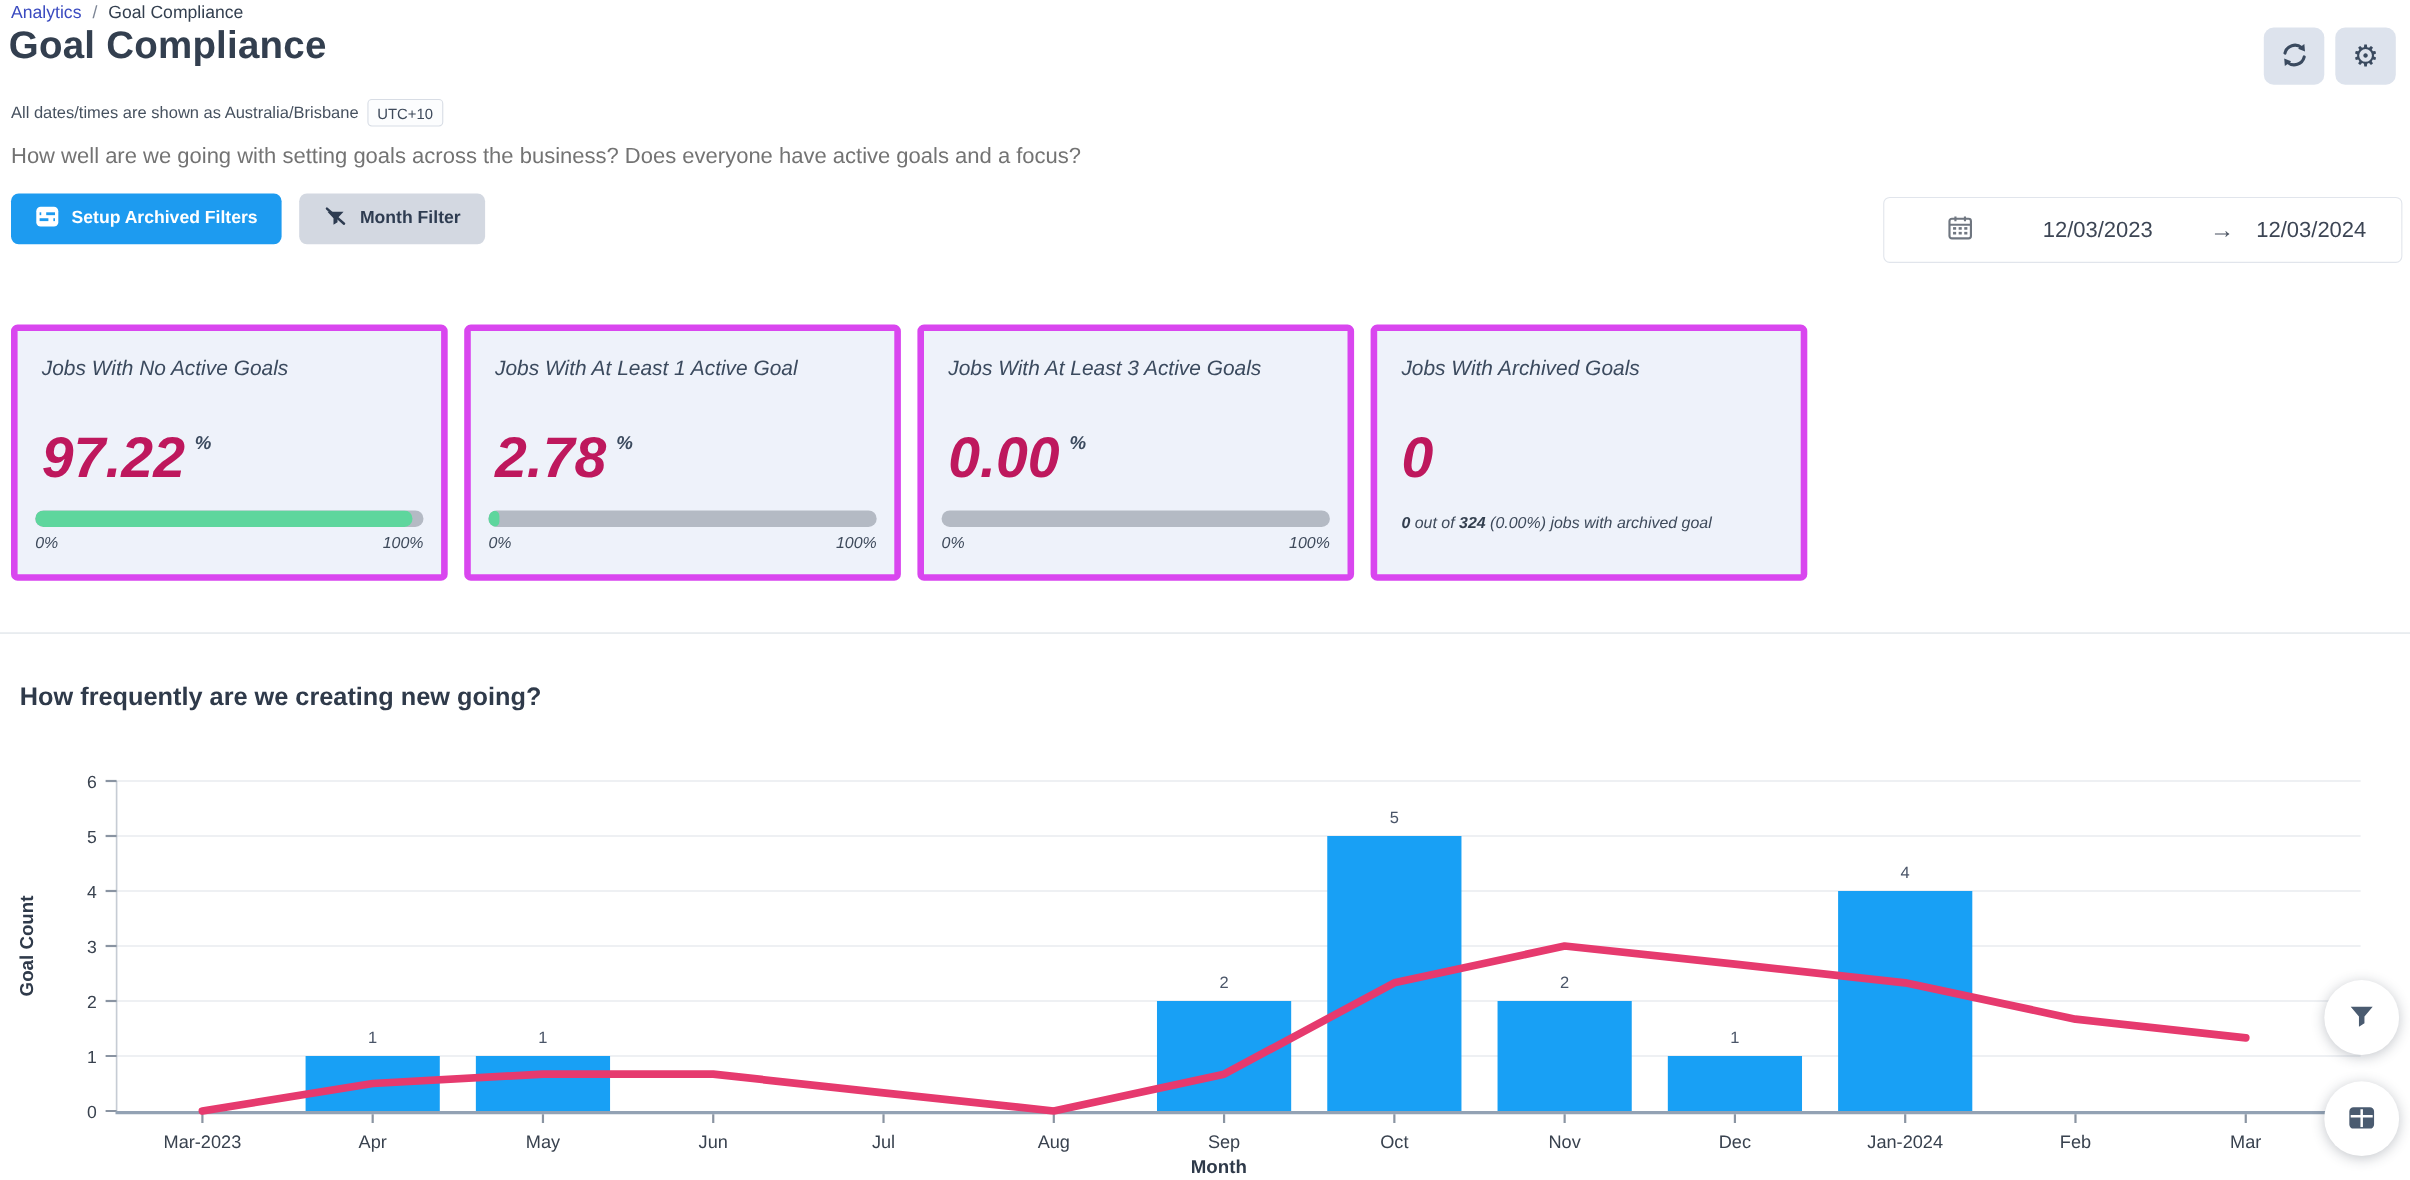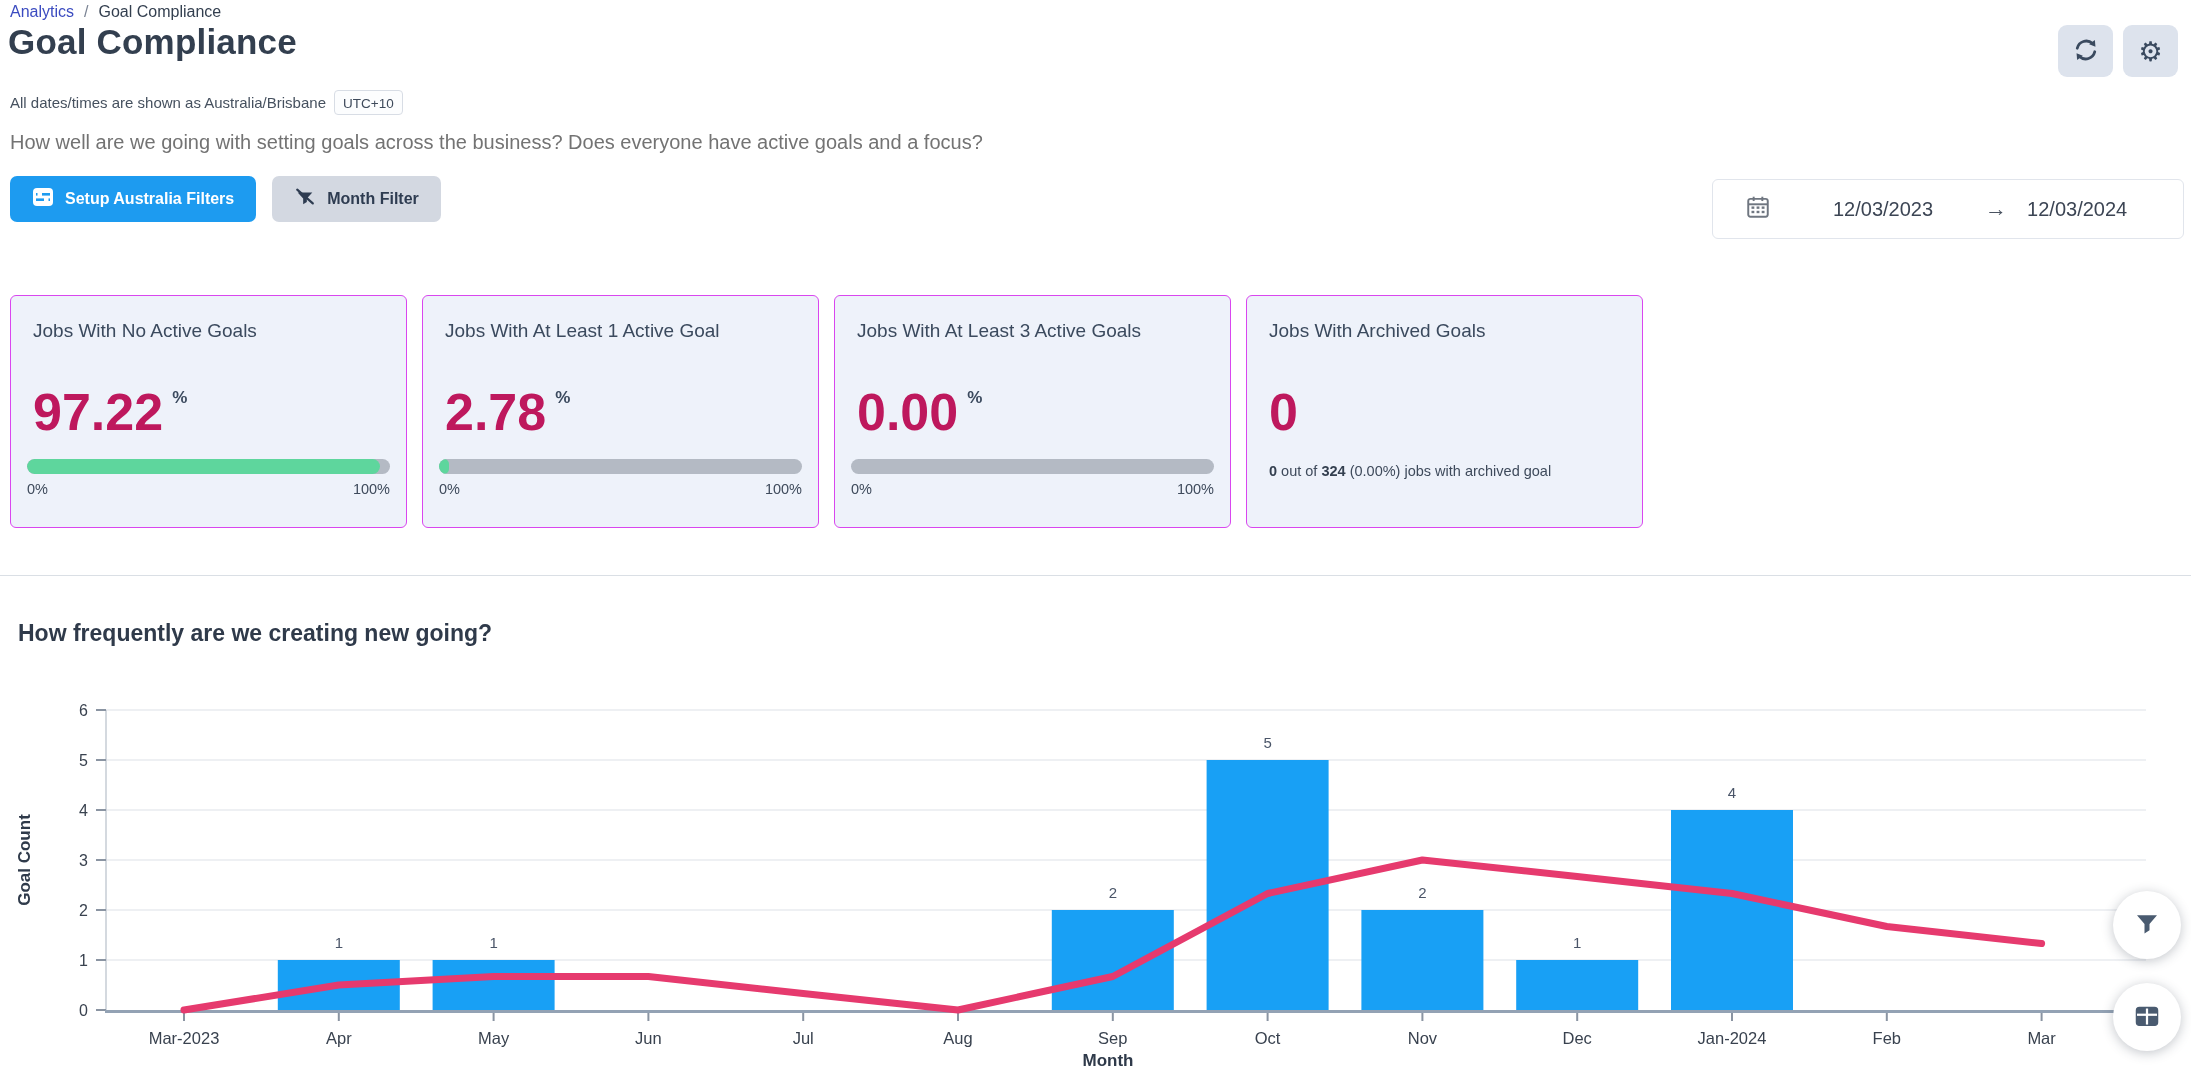--- a/index.html
+++ b/index.html
@@ -28,31 +28,31 @@
   
   .toolbar { left:10px; top:176px; display:flex; gap:16px; }
   .btn { height:46px; border:none; border-radius:7px; font-size:16px; font-weight:700;
     display:flex; align-items:center; gap:11px; padding:0 22px; cursor:pointer;
     font-family:"Liberation Sans", sans-serif; }
   .btn-primary { background:#1d9bf0; color:#ffffff; }
   .btn-secondary { background:#d3d8e1; color:#2e3c51; }
 
   
   .date-range { left:1712px; top:179px; width:472px; height:60px; background:#fff;
-    border:1px solid #e1e5ec; border-radius:6px; display:flex; align-items:center; cursor:pointer; }
+    border:1px solid #e1e5ec; border-radius:6px; display:flex; align-items:center; cursor:pointer;padding-left:24px; }
   .date-range .cal { margin-left:32px; }
   .date-text { font-size:20px; color:#3c4554; }
   .date-start { margin-left:62px; }
   .date-arrow { margin-left:52px; font-size:22px; color:#4a5361; }
   .date-end { margin-left:20px; }
 
   
   .cards { left:10px; top:295px; display:flex; gap:15px; }
-  .card { width:397px; height:233px; background:#eef2fa; border:1px solid #d946ef; border-radius:6px;
-    padding:24px 22px 0 22px; position:relative; }
+  .card { width:397px; height:233px; background:#eef2fa; border:6px solid #d946ef; border-radius:6px;
+    padding:24px 22px 0 22px; position:relative;font-style:italic; }
   .card-title { font-size:19px; color:#3b4a5e; }
   .card-value-row { position:absolute; left:22px; top:90px; display:flex; align-items:flex-start; gap:9px; }
   .card-value { font-size:52px; font-weight:700; color:#be185d; line-height:1; }
   .card-unit { font-size:17px; font-weight:700; color:#3b4a5e; margin-top:2px; }
   .progress-wrap { position:absolute; left:16px; right:16px; top:163px; }
   .progress-track { height:15px; background:#b4bac4; border-radius:8px; overflow:hidden; }
   .progress-fill { height:100%; background:#5ed69d; border-radius:8px; }
   .progress-labels { display:flex; justify-content:space-between; font-size:14.5px; color:#3e4a5b; margin-top:7px; }
   .card-footer { position:absolute; left:22px; top:167px; font-size:14.5px; color:#3e4a5b; }
   .card-footer b { color:#333f4f; }
@@ -110,21 +110,21 @@
   <button class="btn btn-primary">
     <span>
       <svg width="22" height="20" viewBox="0 0 22 20">
         <rect x="1" y="1" width="20" height="18" rx="4" fill="#ffffff"></rect>
         <rect x="4" y="6" width="14" height="2.6" fill="#1d9bf0"></rect>
         <rect x="4" y="11.4" width="14" height="2.6" fill="#1d9bf0"></rect>
         <rect x="5.5" y="4.8" width="4.5" height="5" fill="#ffffff"></rect>
         <rect x="12" y="10.2" width="4.5" height="5" fill="#ffffff"></rect>
       </svg>
     </span>
-    <span>Setup Australia Filters</span>
+    <span>Setup Archived Filters</span>
   </button>
   <button class="btn btn-secondary">
     <span>
       <svg width="22" height="22" viewBox="0 0 24 24">
         <polygon points="4,7 20,7 14,13.5 14,17.5 10,20 10,13.5" fill="#2e3c51"></polygon>
         <line x1="3.5" y1="4" x2="20.5" y2="19" stroke="#2e3c51" stroke-width="2.4" stroke-linecap="round"></line>
       </svg>
     </span>
     <span>Month Filter</span>
   </button>

